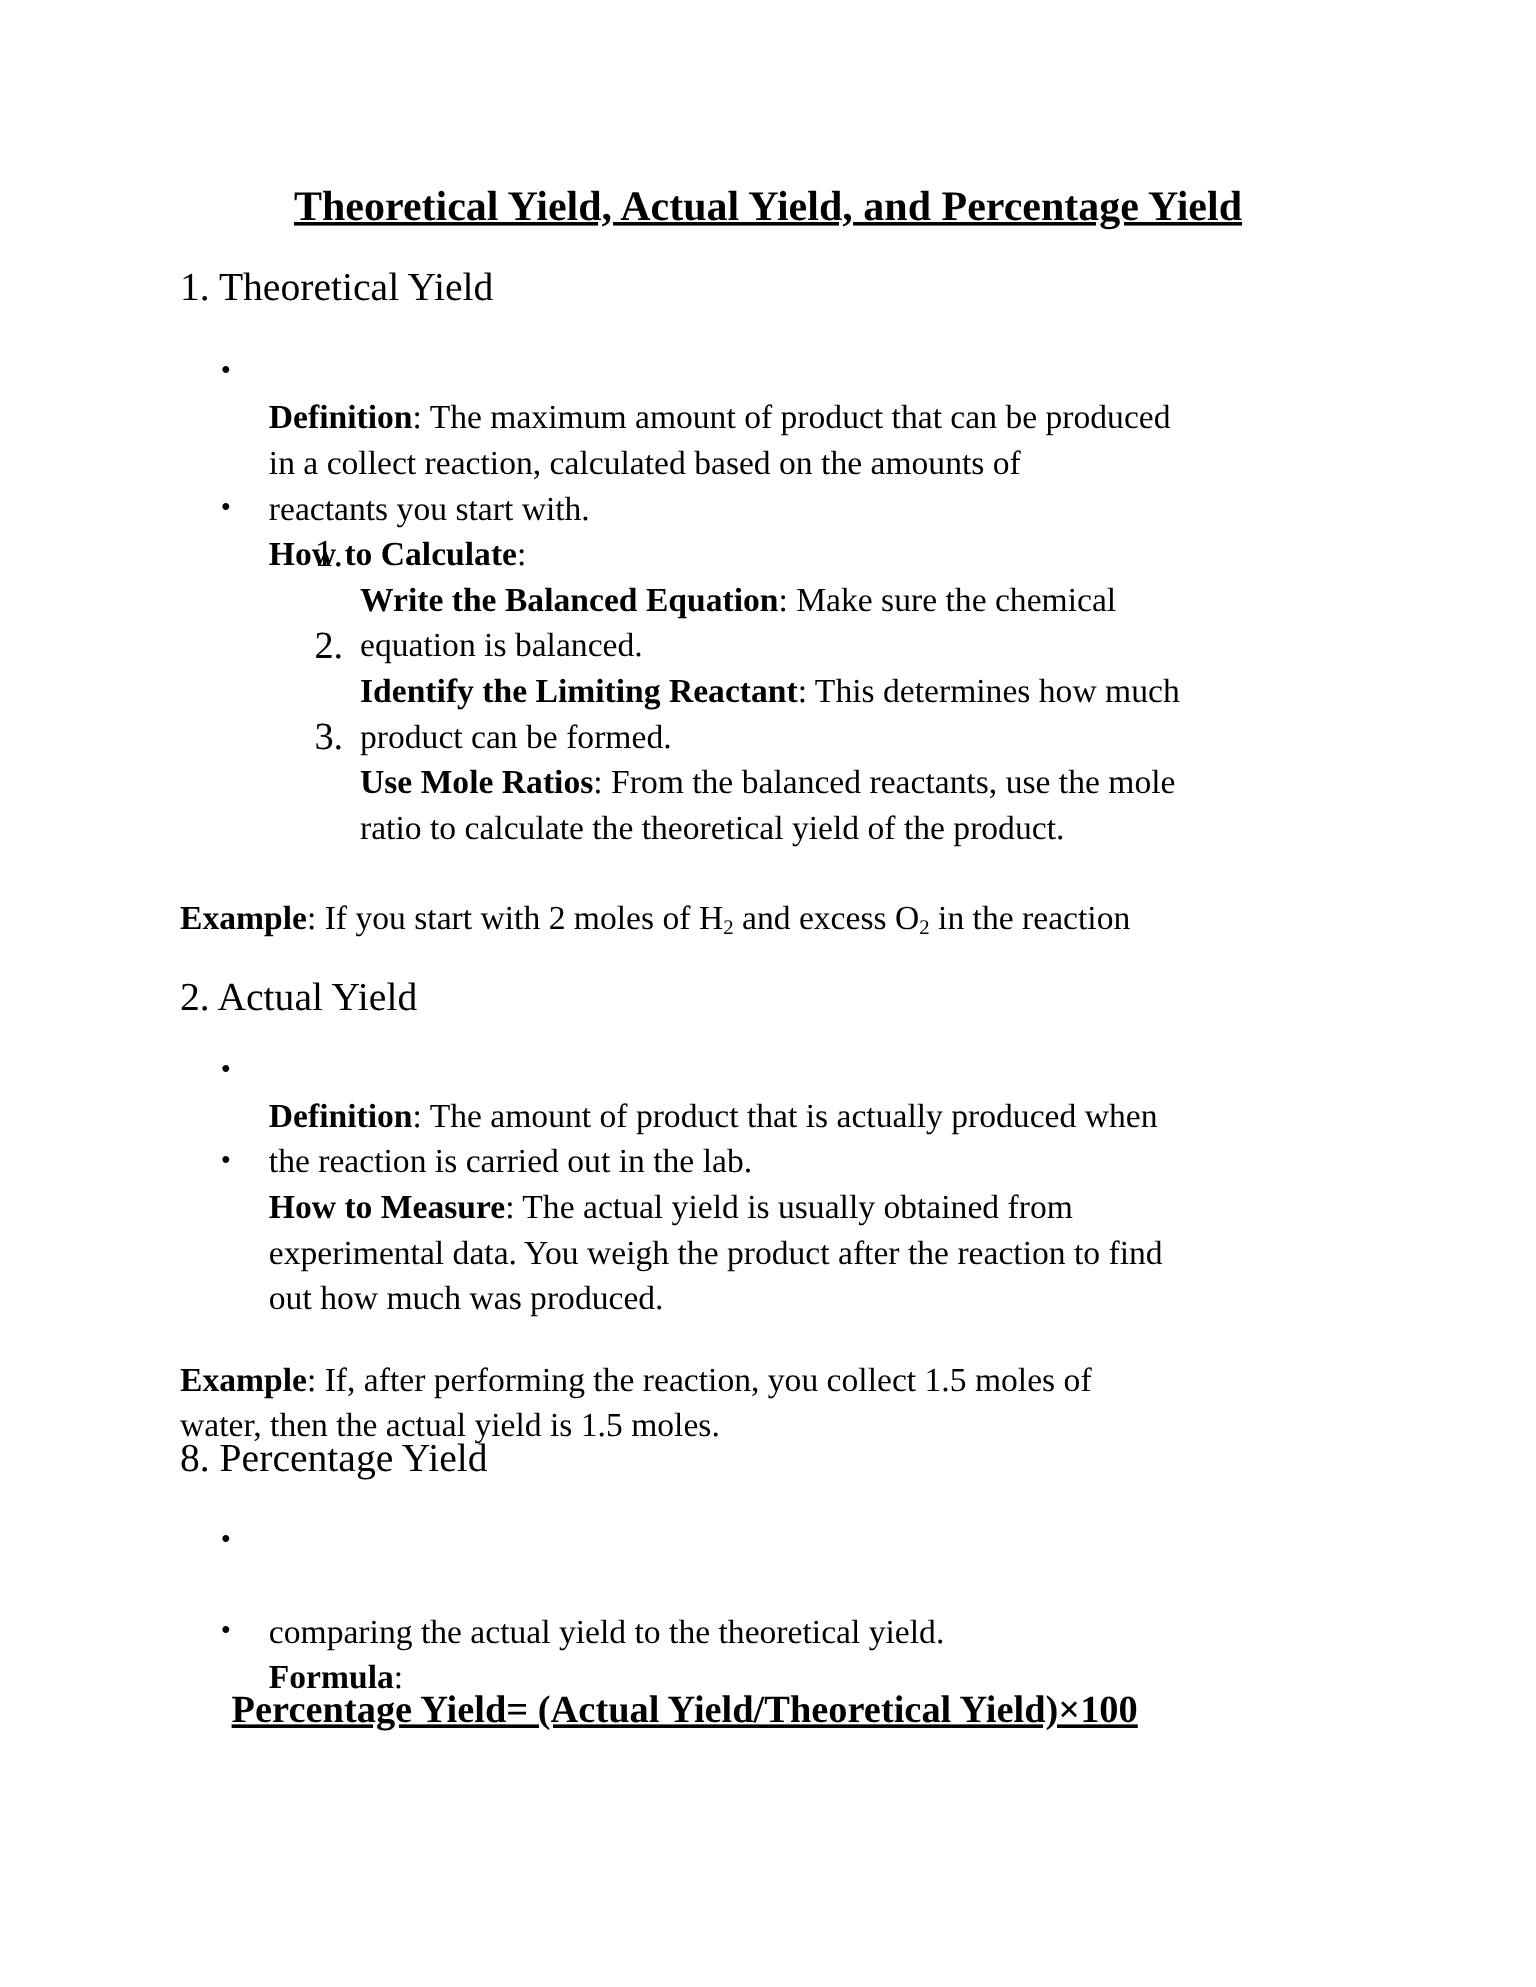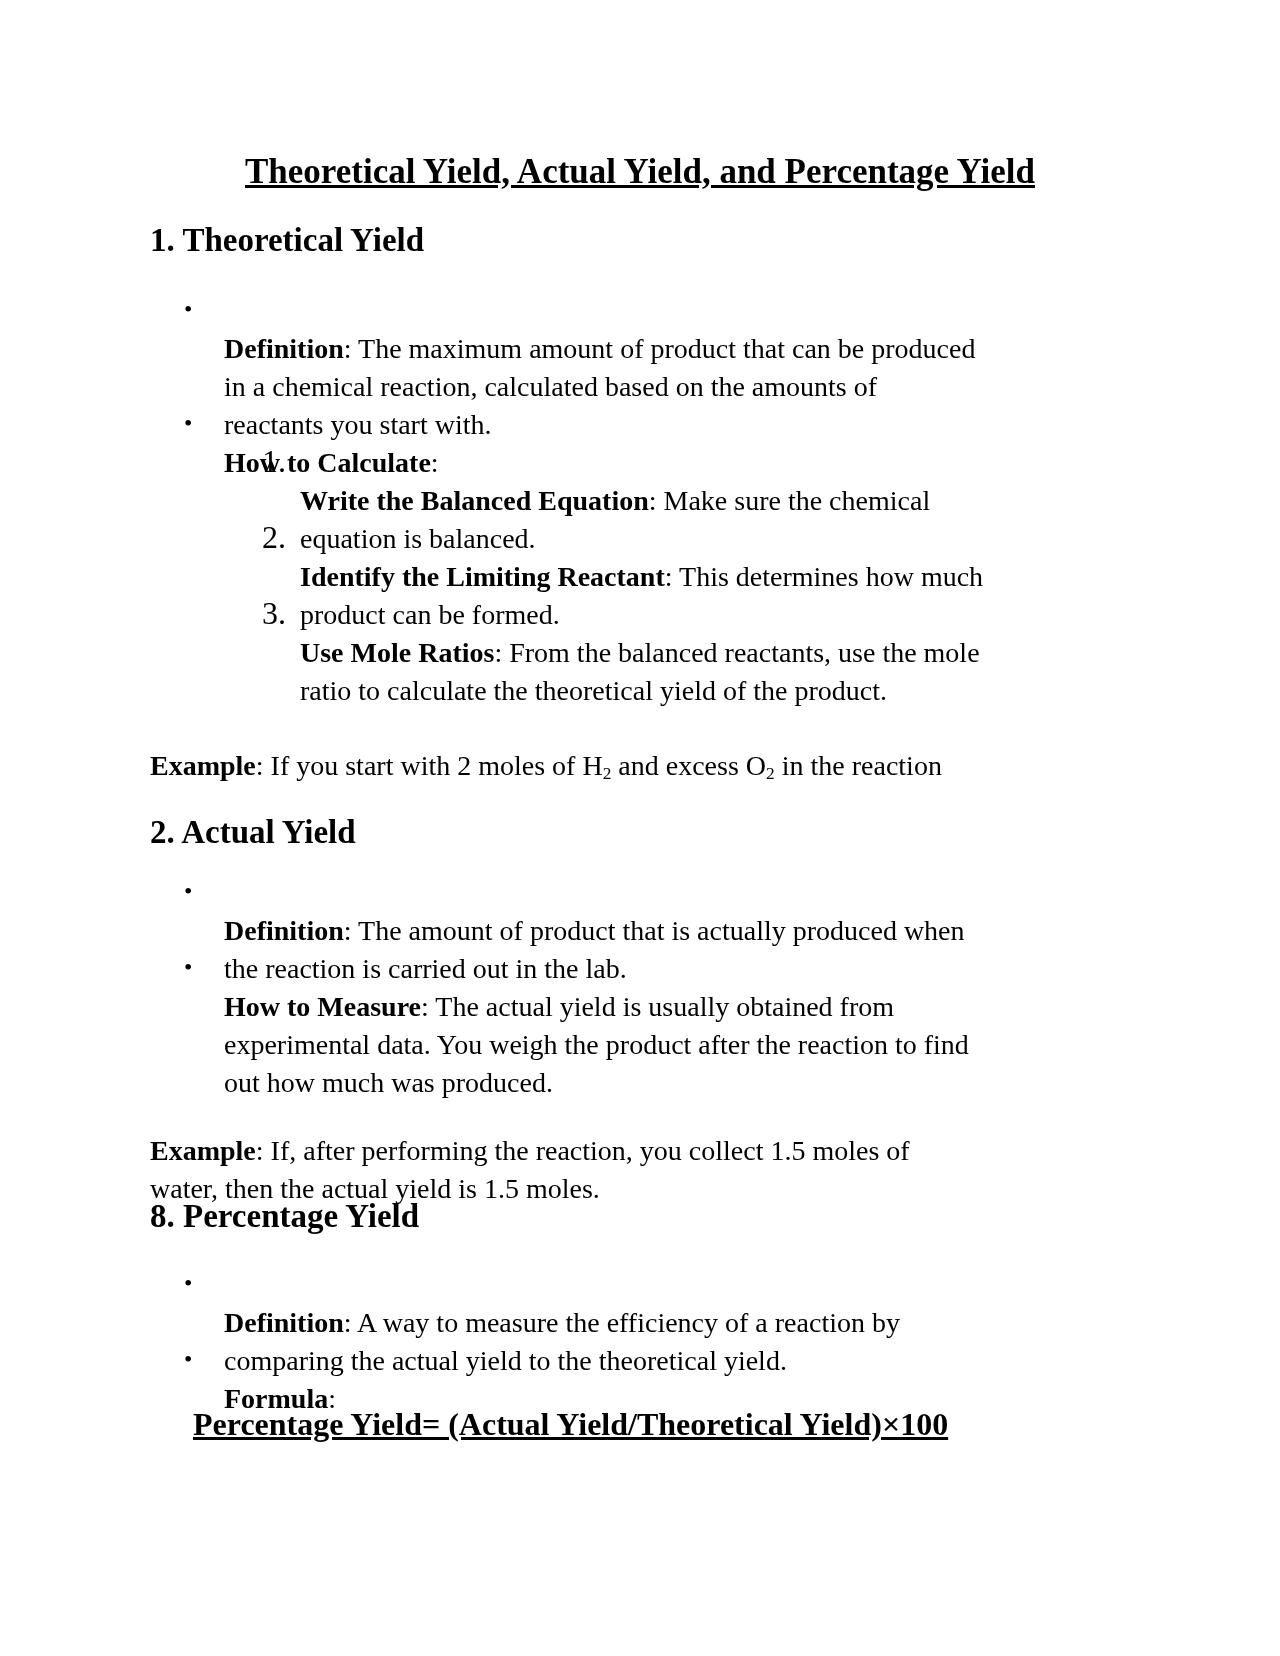--- a/index.html
+++ b/index.html
@@ -2,41 +2,41 @@
 <html><head>
 <meta charset="utf-8">
 <style>
   html, body { margin: 0; padding: 0; background: #ffffff; }
   body { width: 1280px; height: 1656px; position: relative; overflow: hidden;
          font-family: "Liberation Serif", "DejaVu Serif", serif; color: #000; }
   .page { position: absolute; left: 0; top: 0; width: 1280px; height: 1656px; }
   .line { position: absolute; white-space: nowrap; font-size: 28px; line-height: 38px; margin-top: 40px; }
   .title { position: absolute; left: 0; width: 1280px; text-align: center; top: 150px;
            font-size: 35px; font-weight: bold; text-decoration: underline; line-height: 44px; }
-  .h { position: absolute; left: 150px; font-size: 33px; font-weight: bold; line-height: 40px; }
+  .h { position: absolute; left: 150px; font-size: 33px; font-weight: normal; line-height: 40px; }
   .b { font-weight: bold; }
   .bullet { position: absolute; left: 184px; font-size: 24px; line-height: 38px; }
   .num { position: absolute; left: 262px; font-size: 32px; line-height: 38px; }
   sub { font-size: 0.62em; vertical-align: -0.25em; line-height: 0; }
   .sm { font-size: 0.62em; }
   .formula { position: absolute; left: 150px; font-size: 32px; font-weight: bold;
              text-decoration: underline; line-height: 40px; margin-left: 43px; }
 </style>
 </head>
 <body>
 
 <div class="page">
 
   <div class="title">Theoretical Yield, Actual Yield, and Percentage Yield</div>
 
   <div class="h" style="top:220px">1. Theoretical Yield</div>
 
   <span class="bullet" style="top:290px">•</span>
   <div class="line" style="left:224px; top:290px"><span class="b">Definition</span><span>:</span> <span>The maximum amount of product that can be produced</span></div>
-  <div class="line" style="left:224px; top:328px">in a chemical reaction, calculated based on the amounts of</div>
+  <div class="line" style="left:224px; top:328px">in a collect reaction, calculated based on the amounts of</div>
   <div class="line" style="left:224px; top:366px">reactants you start with.</div>
 
   <span class="bullet" style="top:404px">•</span>
   <div class="line" style="left:224px; top:404px"><span class="b">How to Calculate</span><span>:</span></div>
 
   <span class="num" style="top:442px">1.</span>
   <div class="line" style="left:300px; top:442px"><span class="b">Write the Balanced Equation</span><span>:</span> <span>Make sure the chemical</span></div>
   <div class="line" style="left:300px; top:480px">equation is balanced.</div>
 
   <span class="num" style="top:518px">2.</span>
@@ -59,21 +59,20 @@
   <div class="line" style="left:224px; top:948px"><span class="b">How to Measure</span><span>:</span> <span>The actual yield is usually obtained from</span></div>
   <div class="line" style="left:224px; top:986px">experimental data. You weigh the product after the reaction to find</div>
   <div class="line" style="left:224px; top:1024px">out how much was produced.</div>
 
   <div class="line" style="left:150px; top:1092px"><span class="b">Example</span><span>:</span> <span>If, after performing the reaction, you collect 1.5 moles of</span></div>
   <div class="line" style="left:150px; top:1130px">water, then the actual yield is 1.5 moles.</div>
 
   <div class="h" style="top:1196px">8. Percentage Yield</div>
 
   <span class="bullet" style="top:1264px">•</span>
-  <div class="line" style="left:224px; top:1264px"><span class="b">Definition</span><span>:</span> <span>A way to measure the efficiency of a reaction by</span></div>
   <div class="line" style="left:224px; top:1302px">comparing the actual yield to the theoretical yield.</div>
 
   <span class="bullet" style="top:1340px">•</span>
   <div class="line" style="left:224px; top:1340px"><span class="b">Formula</span><span>:</span></div>
 
   <div class="formula" style="top:1404px">Percentage Yield= (Actual Yield/Theoretical Yield)×100</div>
 
 </div>
 
 </body></html>

